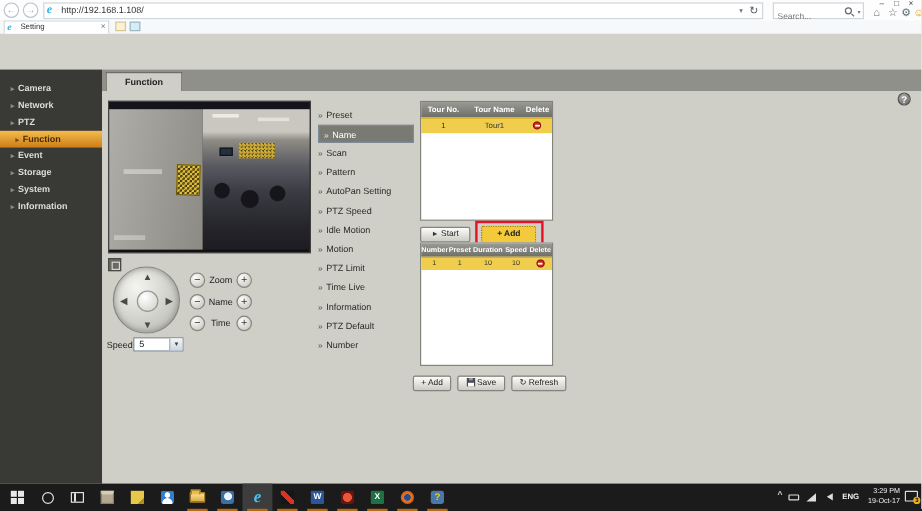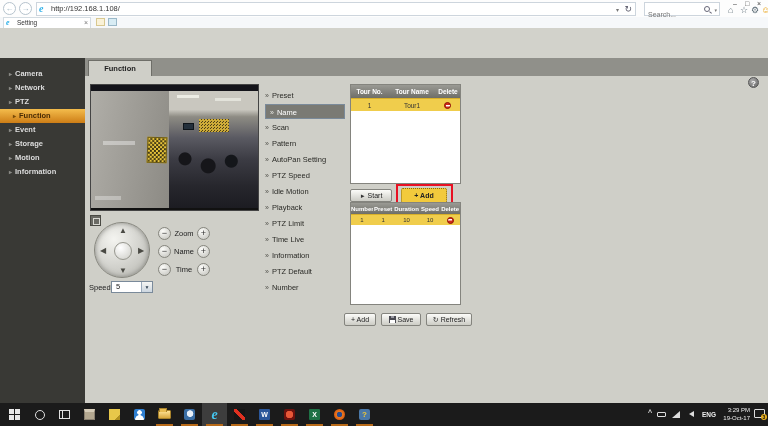--- a/index.html
+++ b/index.html
@@ -207,21 +207,21 @@
   </div>
 
 
   <div class="sidebar">
     <div class="sbi first"><span class="arr">▸</span><span>Camera</span></div>
     <div class="sbi"><span class="arr">▸</span><span>Network</span></div>
     <div class="sbi"><span class="arr">▸</span><span>PTZ</span></div>
     <div class="sbi active"><span class="arr">▸</span><span>Function</span></div>
     <div class="sbi"><span class="arr">▸</span><span>Event</span></div>
     <div class="sbi"><span class="arr">▸</span><span>Storage</span></div>
-    <div class="sbi"><span class="arr">▸</span><span>Motion</span></div>
+    <div class="sbi"><span class="arr">▸</span><span>System</span></div>
     <div class="sbi"><span class="arr">▸</span><span>Information</span></div>
   </div>
 
   <div class="tabstrip">
     <div class="functab"><span>Function</span></div>
   </div>
 
   <div class="content">
     <div class="help">?</div>
 
@@ -265,21 +265,21 @@
       <span class="sarrow">▼</span>
     </div>
 
     <div class="pmi" style="top:12px;"><span class="blt">»</span><span>Preset</span></div>
     <div class="pmi sel" style="top:28px;"><span class="blt">»</span><span>Name</span></div>
     <div class="pmi" style="top:44px;"><span class="blt">»</span><span>Scan</span></div>
     <div class="pmi" style="top:60px;"><span class="blt">»</span><span>Pattern</span></div>
     <div class="pmi" style="top:76px;"><span class="blt">»</span><span>AutoPan Setting</span></div>
     <div class="pmi" style="top:92px;"><span class="blt">»</span><span>PTZ Speed</span></div>
     <div class="pmi" style="top:108px;"><span class="blt">»</span><span>Idle Motion</span></div>
-    <div class="pmi" style="top:124px;"><span class="blt">»</span><span>Playback</span></div>
+    <div class="pmi" style="top:124px;"><span class="blt">»</span><span>Motion</span></div>
     <div class="pmi" style="top:140px;"><span class="blt">»</span><span>PTZ Limit</span></div>
     <div class="pmi" style="top:156px;"><span class="blt">»</span><span>Time Live</span></div>
     <div class="pmi" style="top:172px;"><span class="blt">»</span><span>Information</span></div>
     <div class="pmi" style="top:188px;"><span class="blt">»</span><span>PTZ Default</span></div>
     <div class="pmi" style="top:204px;"><span class="blt">»</span><span>Number</span></div>
 
     <div class="tbl" style="top:8px;height:100px;">
       <div class="thead" style="height:13px;">
         <span class="tc" style="flex:0 0 34%;">Tour No.</span>
         <span class="tc" style="flex:0 0 44%;">Tour Name</span>

